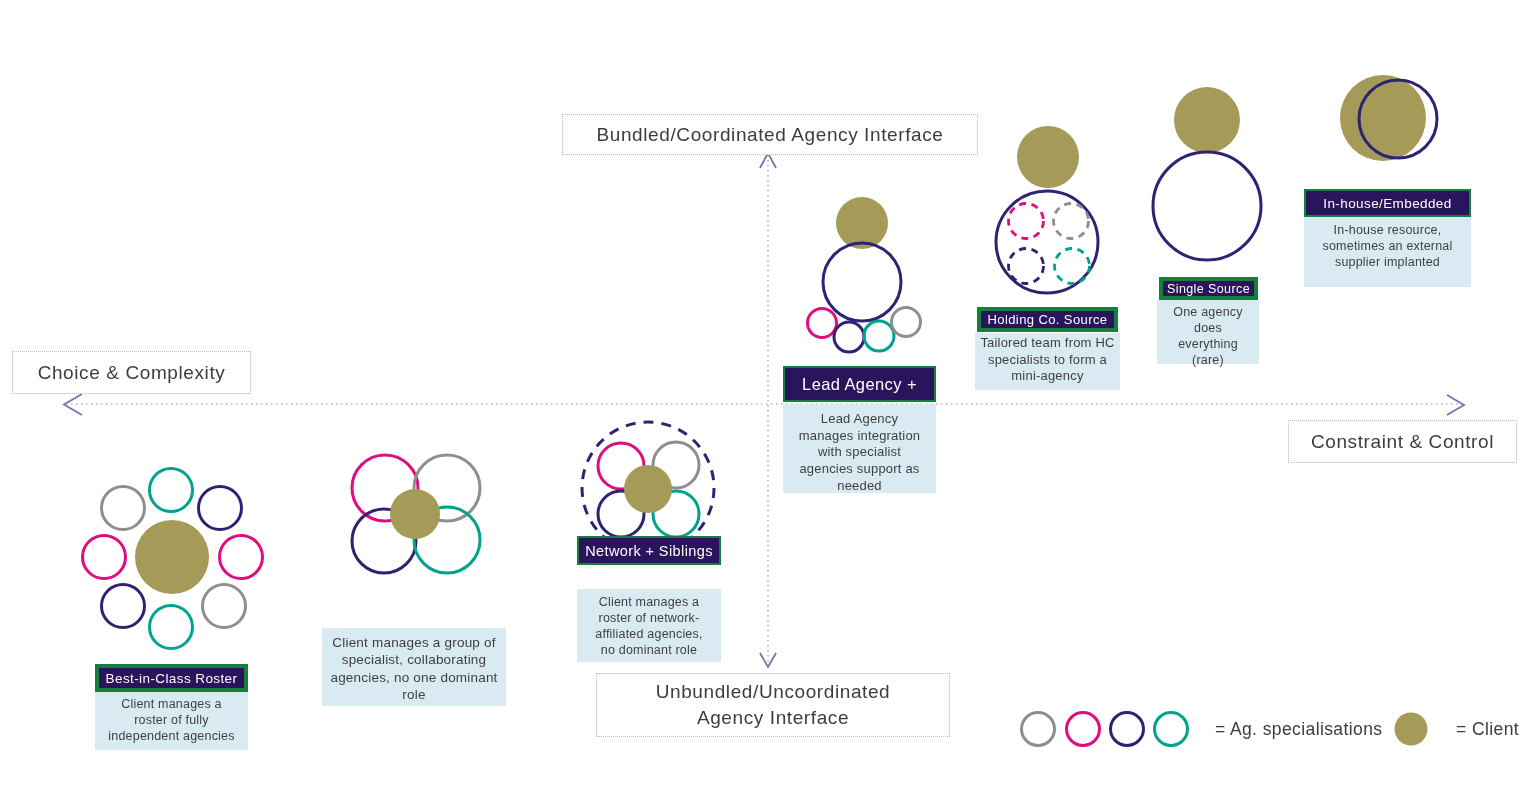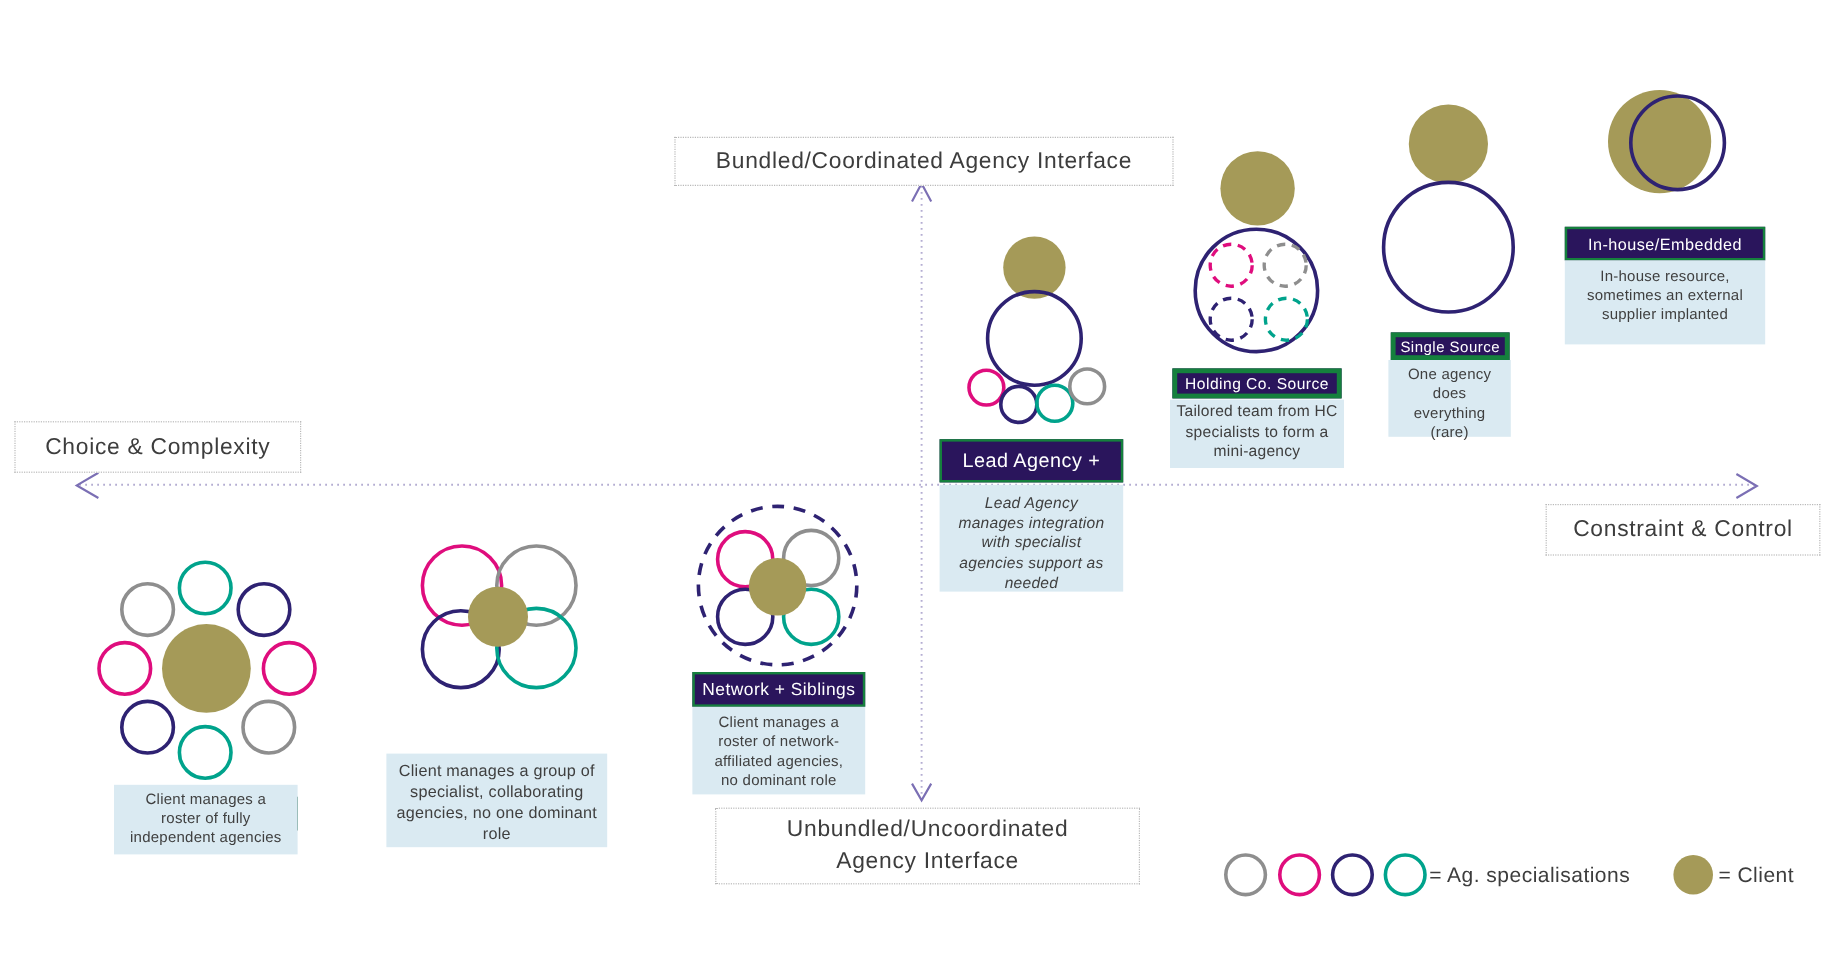--- a/index.html
+++ b/index.html
@@ -30,21 +30,21 @@
     position:absolute;background:var(--header_bg);color:var(--header_text);
     display:flex;align-items:center;justify-content:center;text-align:center;
     letter-spacing:.4px;border:4px solid #15803d;box-sizing:border-box;
   }
   .model-header.bordered{border-width:2px;}
   .model-desc{
     position:absolute;background:var(--desc_bg);color:var(--desc_text);
     display:flex;align-items:flex-start;justify-content:center;text-align:center;
     box-sizing:border-box;line-height:1.28;letter-spacing:.2px;
   }
-  .legend-text{position:absolute;color:#3d3d3d;font-size:17.5px;letter-spacing:.4px;white-space:nowrap;}
+  .legend-text{position:absolute;color:#3d3d3d;font-size:17.5px;letter-spacing:.4px;white-space:nowrap;margin-left:24px;}
 </style>
 </head>
 <body>
 
 <div class="canvas">
 
   <svg class="layer" width="1536" height="803" viewBox="0 0 1536 803">
 
     <g>
       <line class="axis-line" x1="66" y1="404" x2="1462" y2="404"></line>
@@ -135,39 +135,39 @@
     <span>Constraint &amp; Control</span>
   </div>
 
   <div class="axis-box" style="left:12px;top:351px;width:237px;height:41px;">
     <span>Choice &amp; Complexity</span>
   </div>
 
   <div class="model-header" style="left:95px;top:664px;width:153px;height:28px;font-size:13.5px;">
     <span>Best-in-Class Roster</span>
   </div>
-  <div class="model-desc" style="left:95px;top:654px;width:153px;height:58px;font-size:12.5px;padding:4px 10px;">
+  <div class="model-desc" style="left:95px;top:692px;width:153px;height:58px;font-size:12.5px;padding:4px 10px;">
     <span>Client manages a roster of fully independent agencies</span>
   </div>
 
   <div class="model-desc" style="left:322px;top:628px;width:184px;height:78px;font-size:13.5px;padding:6px 8px;">
     <span>Client manages a group of specialist, collaborating agencies, no one dominant role</span>
   </div>
 
-  <div class="model-header bordered" style="left:577px;top:560px;width:144px;height:29px;font-size:14.5px;">
+  <div class="model-header bordered" style="left:577px;top:536px;width:144px;height:29px;font-size:14.5px;">
     <span>Network + Siblings</span>
   </div>
   <div class="model-desc" style="left:577px;top:589px;width:144px;height:73px;font-size:12.5px;padding:5px 16px;">
     <span>Client manages a roster of network-affiliated agencies, no dominant role</span>
   </div>
 
   <div class="model-header bordered" style="left:783px;top:366px;width:153px;height:36px;font-size:16.5px;">
     <span>Lead Agency +</span>
   </div>
-  <div class="model-desc" style="left:783px;top:404px;width:153px;height:89px;font-size:13px;padding:7px 14px;font-style:italic;">
+  <div class="model-desc" style="left:783px;top:404px;width:153px;height:89px;font-size:13px;padding:7px 14px;">
     <span>Lead Agency manages integration with specialist agencies support as needed</span>
   </div>
 
   <div class="model-header" style="left:977px;top:307px;width:141px;height:25px;font-size:13px;">
     <span>Holding Co. Source</span>
   </div>
   <div class="model-desc" style="left:975px;top:333px;width:145px;height:57px;font-size:13px;padding:2px 2px;">
     <span>Tailored team from HC specialists to form a mini-agency</span>
   </div>
 

